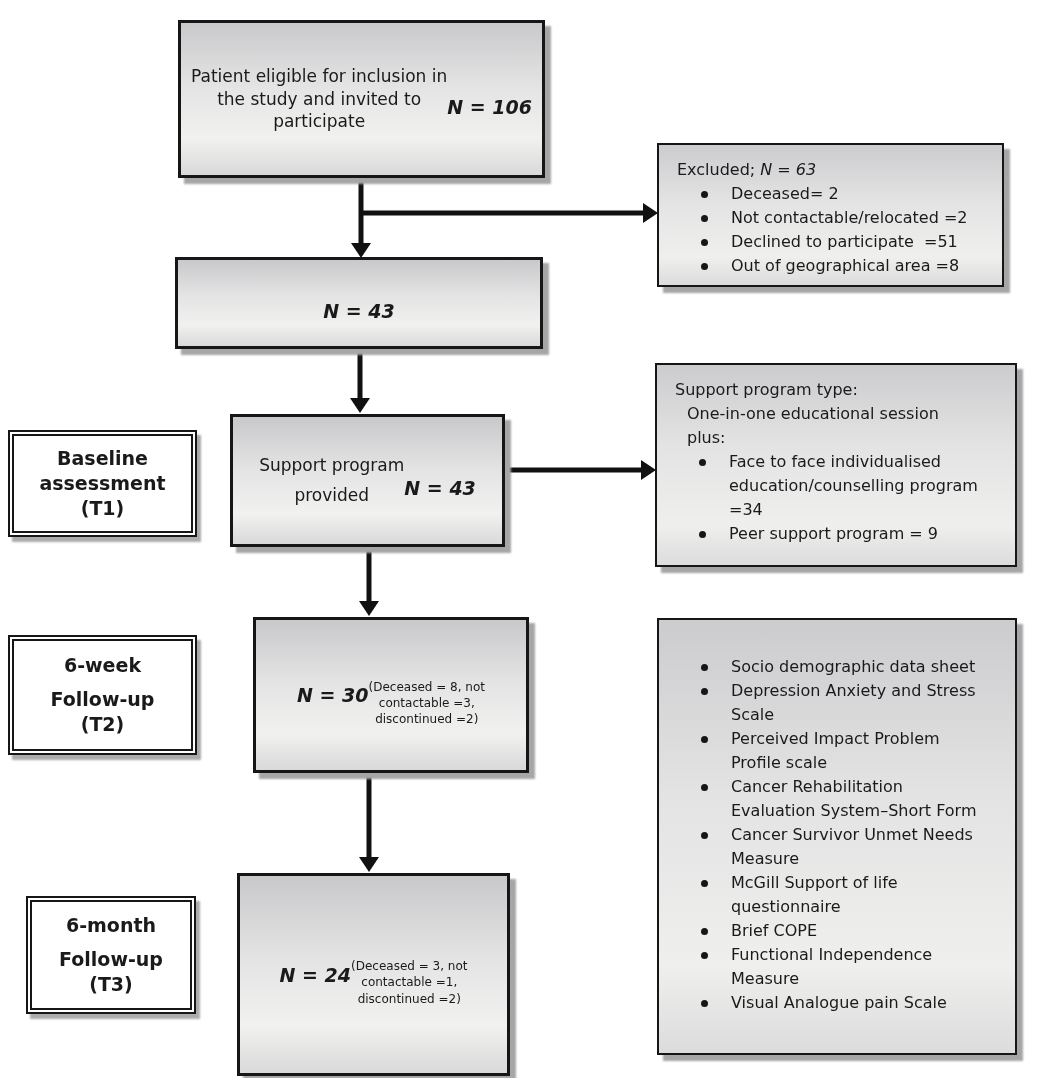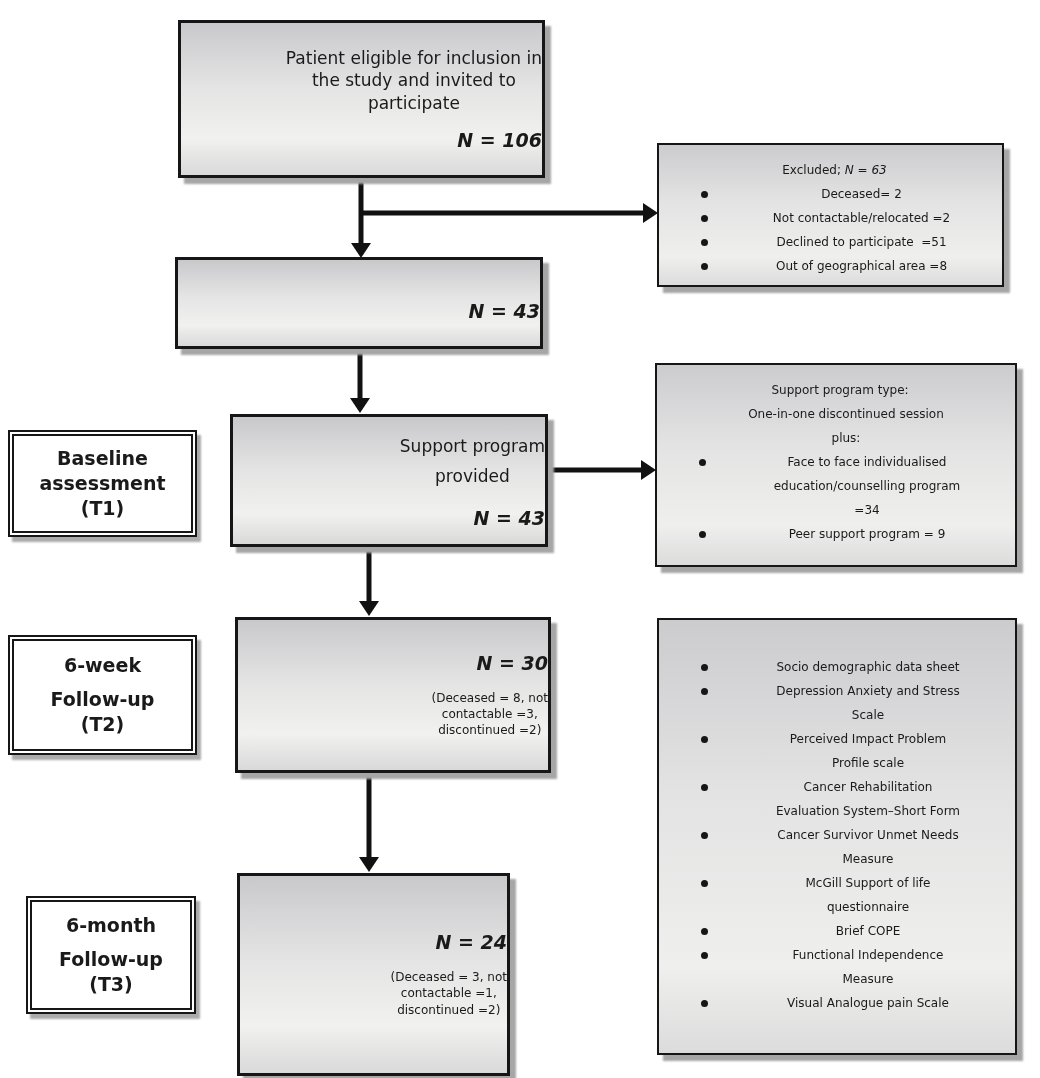--- a/index.html
+++ b/index.html
@@ -8,36 +8,36 @@
     font-family:"DejaVu Sans","Liberation Sans",sans-serif;color:#1a1a1a;
   }
   .arrows{position:absolute;left:0;top:0;z-index:1;}
 
   
   .fbox{
     position:absolute;z-index:2;box-sizing:border-box;
     border:3px solid #161616;
     background:linear-gradient(180deg,#c9c9cc 0%,#e4e4e4 42%,#f1f1f0 76%,#d9d9d9 100%);
     box-shadow:6px 6px 2px #a6a6a6;
-    display:flex;flex-direction:column;align-items:flex-end;justify-content:center;
+    display:flex;flex-direction:row;align-items:center;justify-content:center;
     text-align:center;
   }
   .btext{font-size:17px;line-height:1.32;white-space:pre-line;}
   .btext.tall{line-height:1.75;}
   .nval{font-size:19px;font-weight:bold;font-style:italic;margin-top:15px;}
   .nval.first{margin-top:0;}
   .note{font-size:12px;line-height:1.35;white-space:pre-line;margin-top:16px;}
 
   
   .sbox{
     position:absolute;z-index:2;box-sizing:border-box;
     border:2px solid #161616;
     background:linear-gradient(180deg,#cccccf 0%,#e3e3e3 40%,#efefee 80%,#dcdcdc 100%);
     box-shadow:6px 6px 2px #a6a6a6;
-    font-size:12px;line-height:24px;text-align:center;
+    font-size:16px;line-height:24px;
   }
   .sbox-pad{padding:13px 10px 8px 18px;}
   .stitle{white-space:pre-line;}
   .ssubtitle{white-space:pre-line;padding-left:12px;}
   ul.blist{list-style:none;margin:0;padding:0;}
   ul.blist li{
     position:relative;padding-left:54px;white-space:pre-wrap;
   }
   ul.blist li::before{
     content:"";position:absolute;left:24px;top:9px;width:7px;height:7px;
@@ -52,22 +52,22 @@
     box-shadow:4px 5px 2px #ababab;
     display:flex;flex-direction:column;align-items:center;justify-content:center;
     text-align:center;font-weight:bold;font-size:19px;line-height:1.3;
   }
   .stage .line1{margin-bottom:9px;white-space:pre-line;}
   .stage .rest{white-space:pre-line;}
 
   
   #box-eligible {left:178px;top:20px;  width:367px;height:158px;}
   #box-consented{left:175px;top:257px; width:368px;height:92px;}
-  #box-support  {left:230px;top:414px; width:318px;height:133px;}
-  #box-n30      {left:235px;top:617px; width:316px;height:156px;}
+  #box-support  {left:230px;top:414px; width:275px;height:133px;}
+  #box-n30      {left:253px;top:617px; width:276px;height:156px;}
   #box-n24      {left:237px;top:873px; width:273px;height:203px;}
 
   #box-excluded   {left:657px;top:143px;width:347px;height:144px;}
   #box-type       {left:655px;top:363px;width:362px;height:204px;}
   #box-instruments{left:657px;top:618px;width:360px;height:437px;}
 
   #stage-t1{left:8px; top:430px;width:189px;height:107px;}
   #stage-t2{left:8px; top:635px;width:189px;height:120px;}
   #stage-t3{left:26px;top:896px;width:170px;height:118px;}
 </style>
@@ -131,21 +131,21 @@
     <ul class="blist">
         <li>Deceased= 2</li>
         <li>Not contactable/relocated =2</li>
         <li>Declined to participate  =51</li>
         <li>Out of geographical area =8</li>
       </ul>
   </div>
 
   <div class="sbox sbox-pad" id="box-type">
     <div class="stitle">Support program type:</div>
-    <div class="ssubtitle">One-in-one discontinued session
+    <div class="ssubtitle">One-in-one educational session
 plus:</div>
     <ul class="blist">
         <li>Face to face individualised
 education/counselling program
 =34</li>
         <li>Peer support program = 9</li>
       </ul>
   </div>
 
   <div class="sbox" id="box-instruments">

